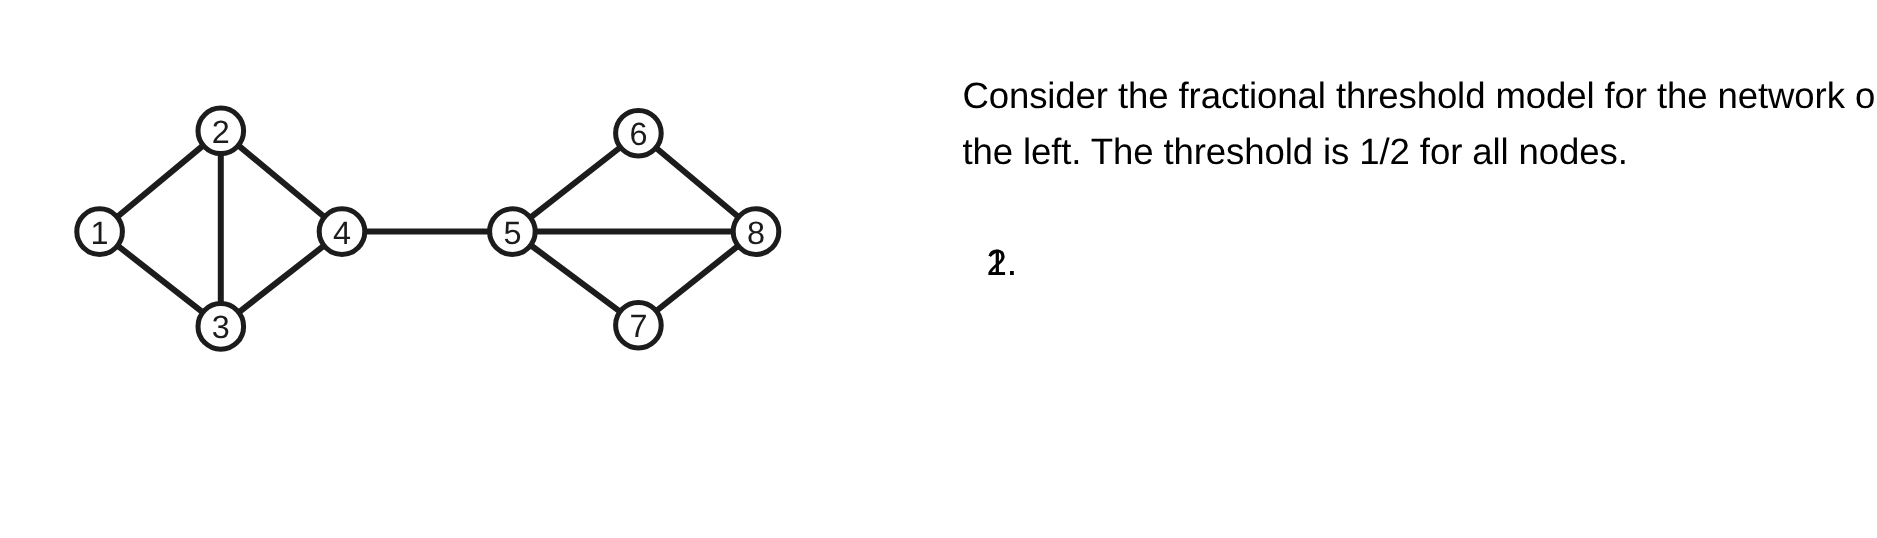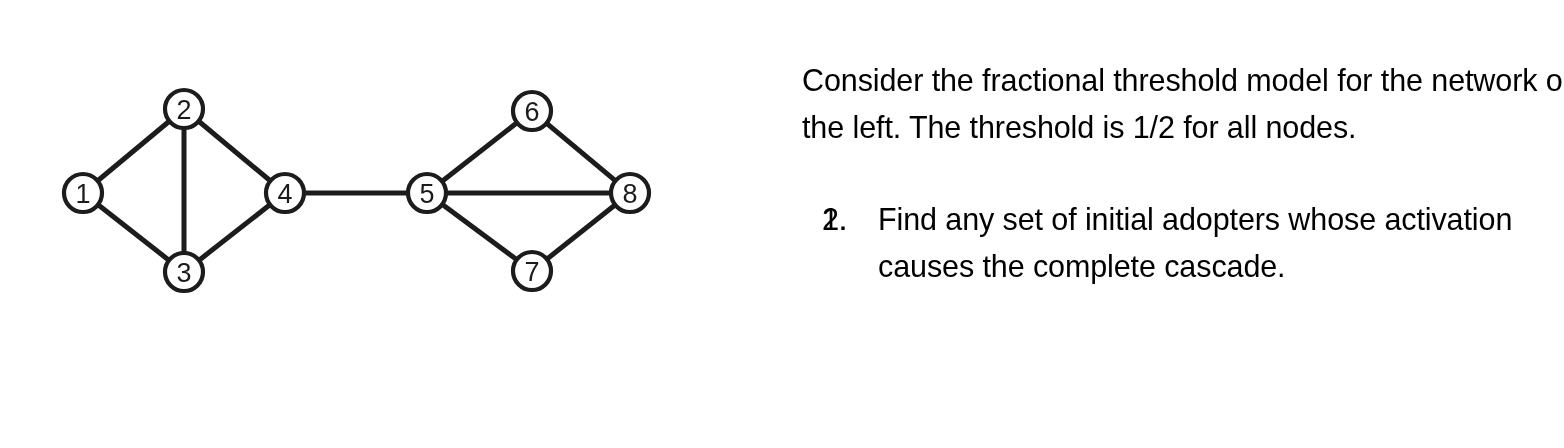--- a/index.html
+++ b/index.html
@@ -165,18 +165,17 @@
 
   <div id="text-panel">
     <p id="intro-paragraph">Consider the fractional threshold model for the network on the left. The threshold is 1/2 for all nodes.</p>
 
     <ol id="question-list">
         <li class="question-item">
           <span class="item-marker">1.</span>
         </li>
         <li class="question-item">
           <span class="item-marker">2.</span>
-          <span class="item-text">Find any set of initial adopters whose activation causes the complete cascade.</span>
         </li>
       </ol>
   </div>
 
 </div>
 
 </body></html>

